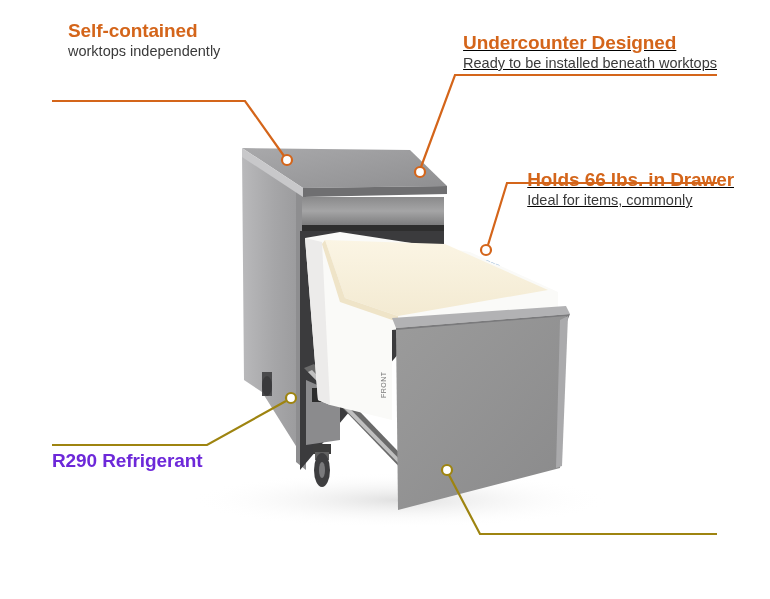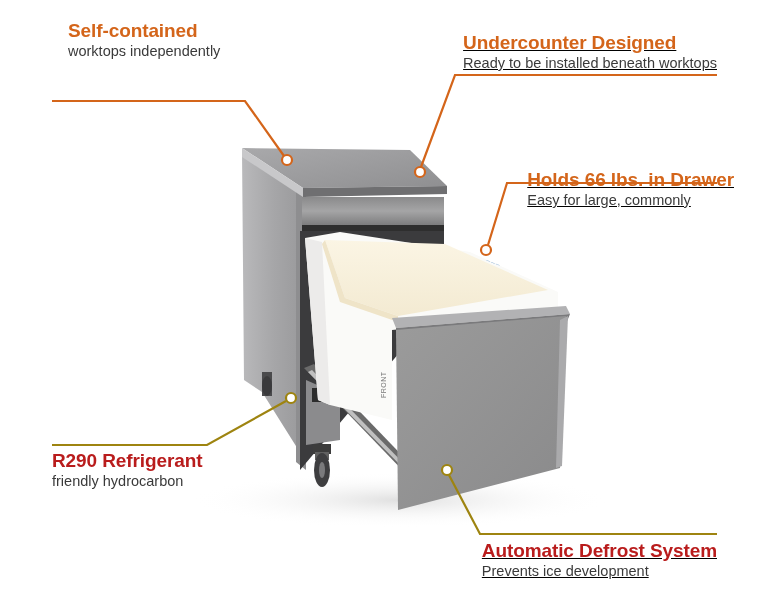--- a/index.html
+++ b/index.html
@@ -5,21 +5,21 @@
   html, body { margin: 0; padding: 0; background: #ffffff; }
   body { width: 770px; height: 599px; position: relative; overflow: hidden;
          font-family: "Liberation Sans", "DejaVu Sans", sans-serif; }
   .stage { position: absolute; left: 0; top: 0; width: 770px; height: 599px; }
   svg.art { position: absolute; left: 0; top: 0; }
   .callout { position: absolute; }
   .callout .title { font-weight: bold; font-size: 19px; line-height: 22px; letter-spacing: -0.1px; }
   .callout .desc { font-size: 14.5px; line-height: 19px; color: #3a3a3a; }
   .right { text-align: left; text-decoration: underline; }
   .orange .title { color: #D4651A; }
-  .olive .title { color: #b91c1c; }
+  .olive .title { color: #6d28d9; }
 </style>
 </head>
 <body>
 
 <div class="stage">
 
   <svg class="art" width="770" height="599" viewBox="0 0 770 599">
     <defs>
       <linearGradient id="steelSide" x1="0" y1="0" x2="1" y2="0">
         <stop offset="0" stop-color="#b9b9bb"></stop>
@@ -117,26 +117,21 @@
     <div class="desc">worktops independently</div>
   </div>
 
   <div class="callout orange right" style="right:53px; top:32px;">
     <div class="title">Undercounter Designed</div>
     <div class="desc">Ready to be installed beneath worktops</div>
   </div>
 
   <div class="callout orange right" style="right:36px; top:121px;margin-top:48px;">
     <div class="title">Holds 66 lbs. in Drawer</div>
-    <div class="desc">Easy for large, commonly</div>
+    <div class="desc">Ideal for items, commonly</div>
   </div>
 
   <div class="callout olive" style="left:52px; top:450px;">
     <div class="title">R290 Refrigerant</div>
-    <div class="desc">friendly hydrocarbon</div>
   </div>
 
-  <div class="callout olive right" style="right:53px; top:540px;">
-    <div class="title">Automatic Defrost System</div>
-    <div class="desc">Prevents ice development</div>
-  </div>
 
 </div>
 
 </body></html>

